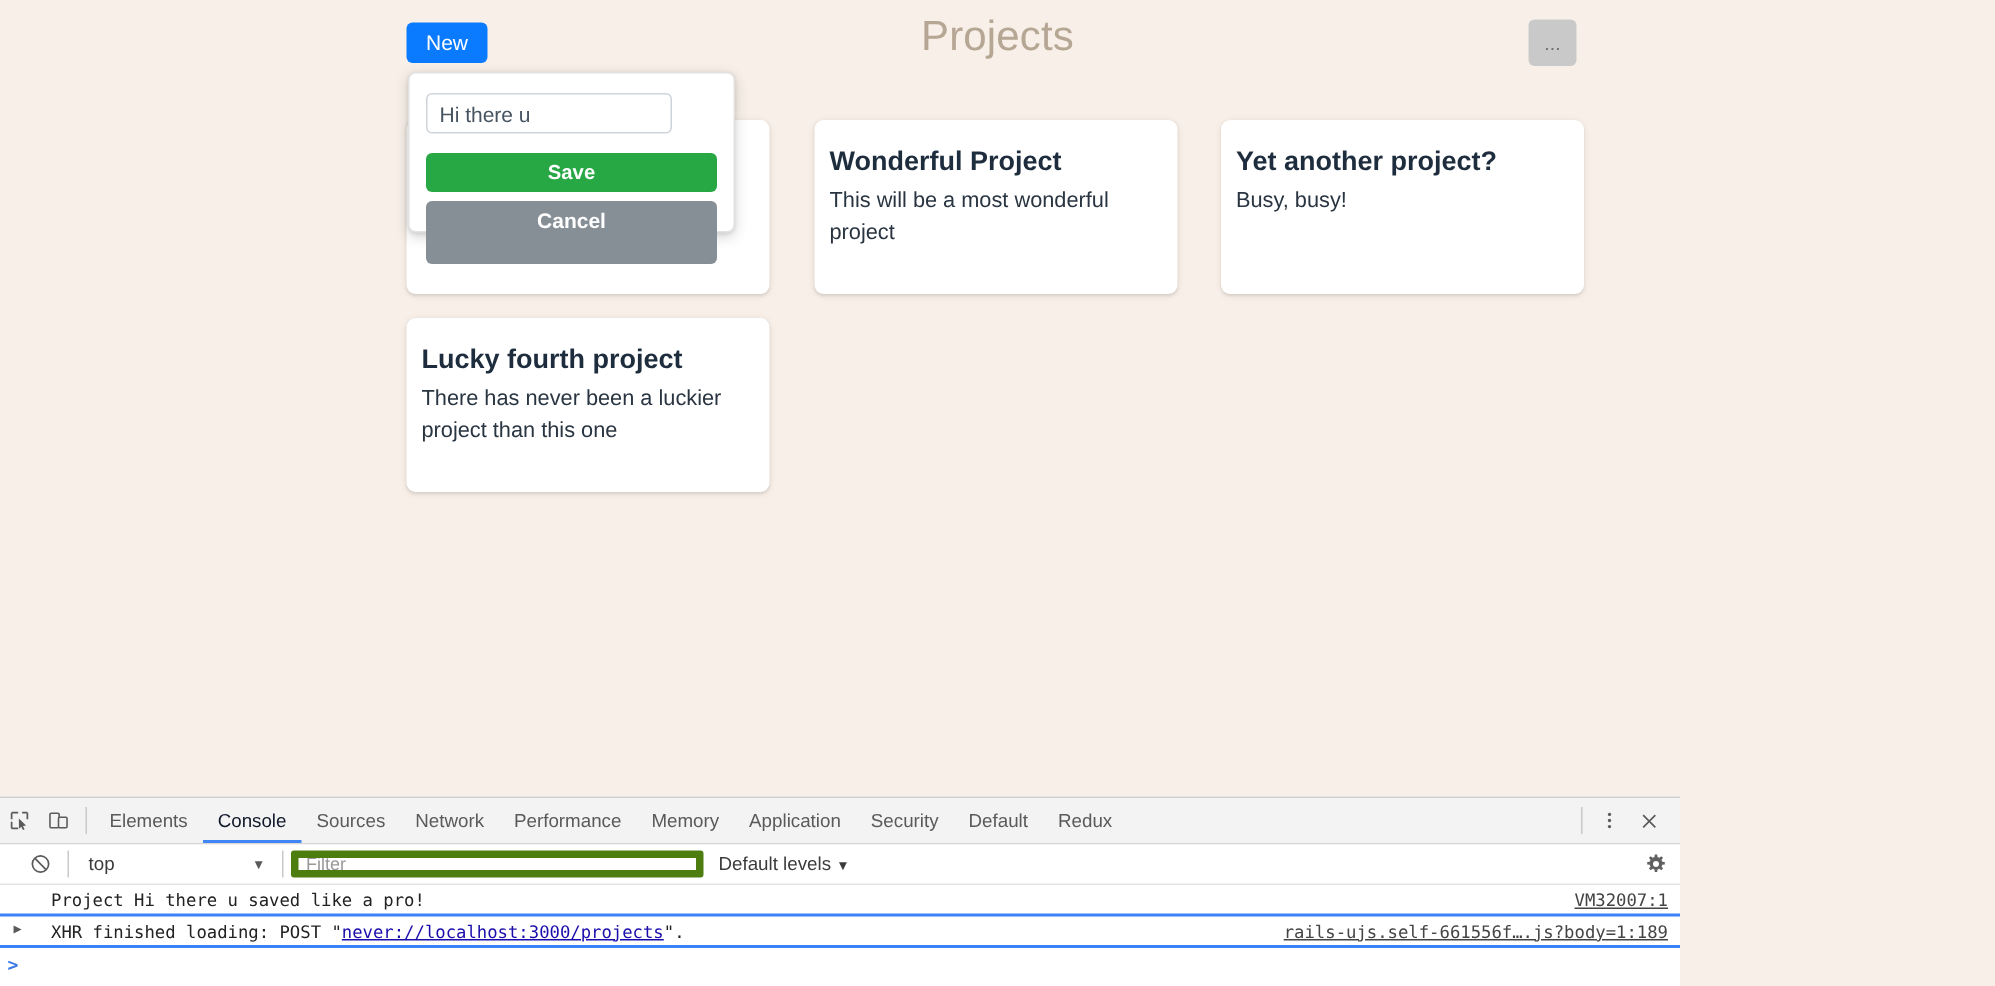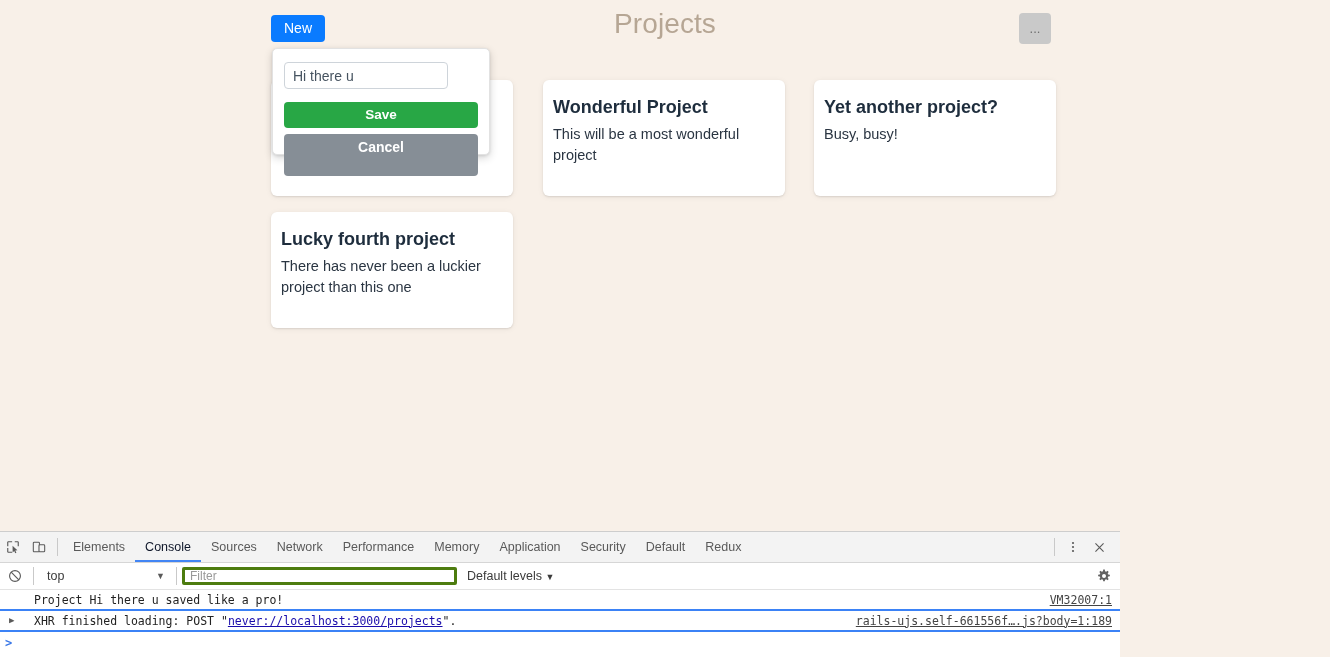--- a/index.html
+++ b/index.html
@@ -199,40 +199,40 @@
     padding-right: 8px;
   }
 
   .dt-filterbar {
     position: relative;
     height: 26px;
     border-bottom: 1px solid #e3e3e3;
     display: flex;
     align-items: center;
     background: #ffffff;
-    padding-left: 2px;
+    padding-left: 14px;
   }
   .dt-select {
     font-size: 12.5px;
     color: #3b3b3b;
     border: none;
     background: transparent;
     width: 118px;
     display: flex;
     align-items: center;
     justify-content: space-between;
     padding: 0 6px 0 8px;
     height: 20px;
     cursor: pointer;
   }
   .dt-filter-input {
     width: 275px;
     height: 18px;
     font-size: 12px;
-    border: 3px solid #4d7c0f;
+    border: 5px solid #4d7c0f;
     border-radius: 2px;
     padding: 1px 5px;
     box-sizing: border-box;
     outline: none;
     color: #333;
     font-family: "Liberation Sans", sans-serif;
     background: #fff;
   }
   .dt-filter-input::placeholder { color: #999; }
   .dt-levels {

